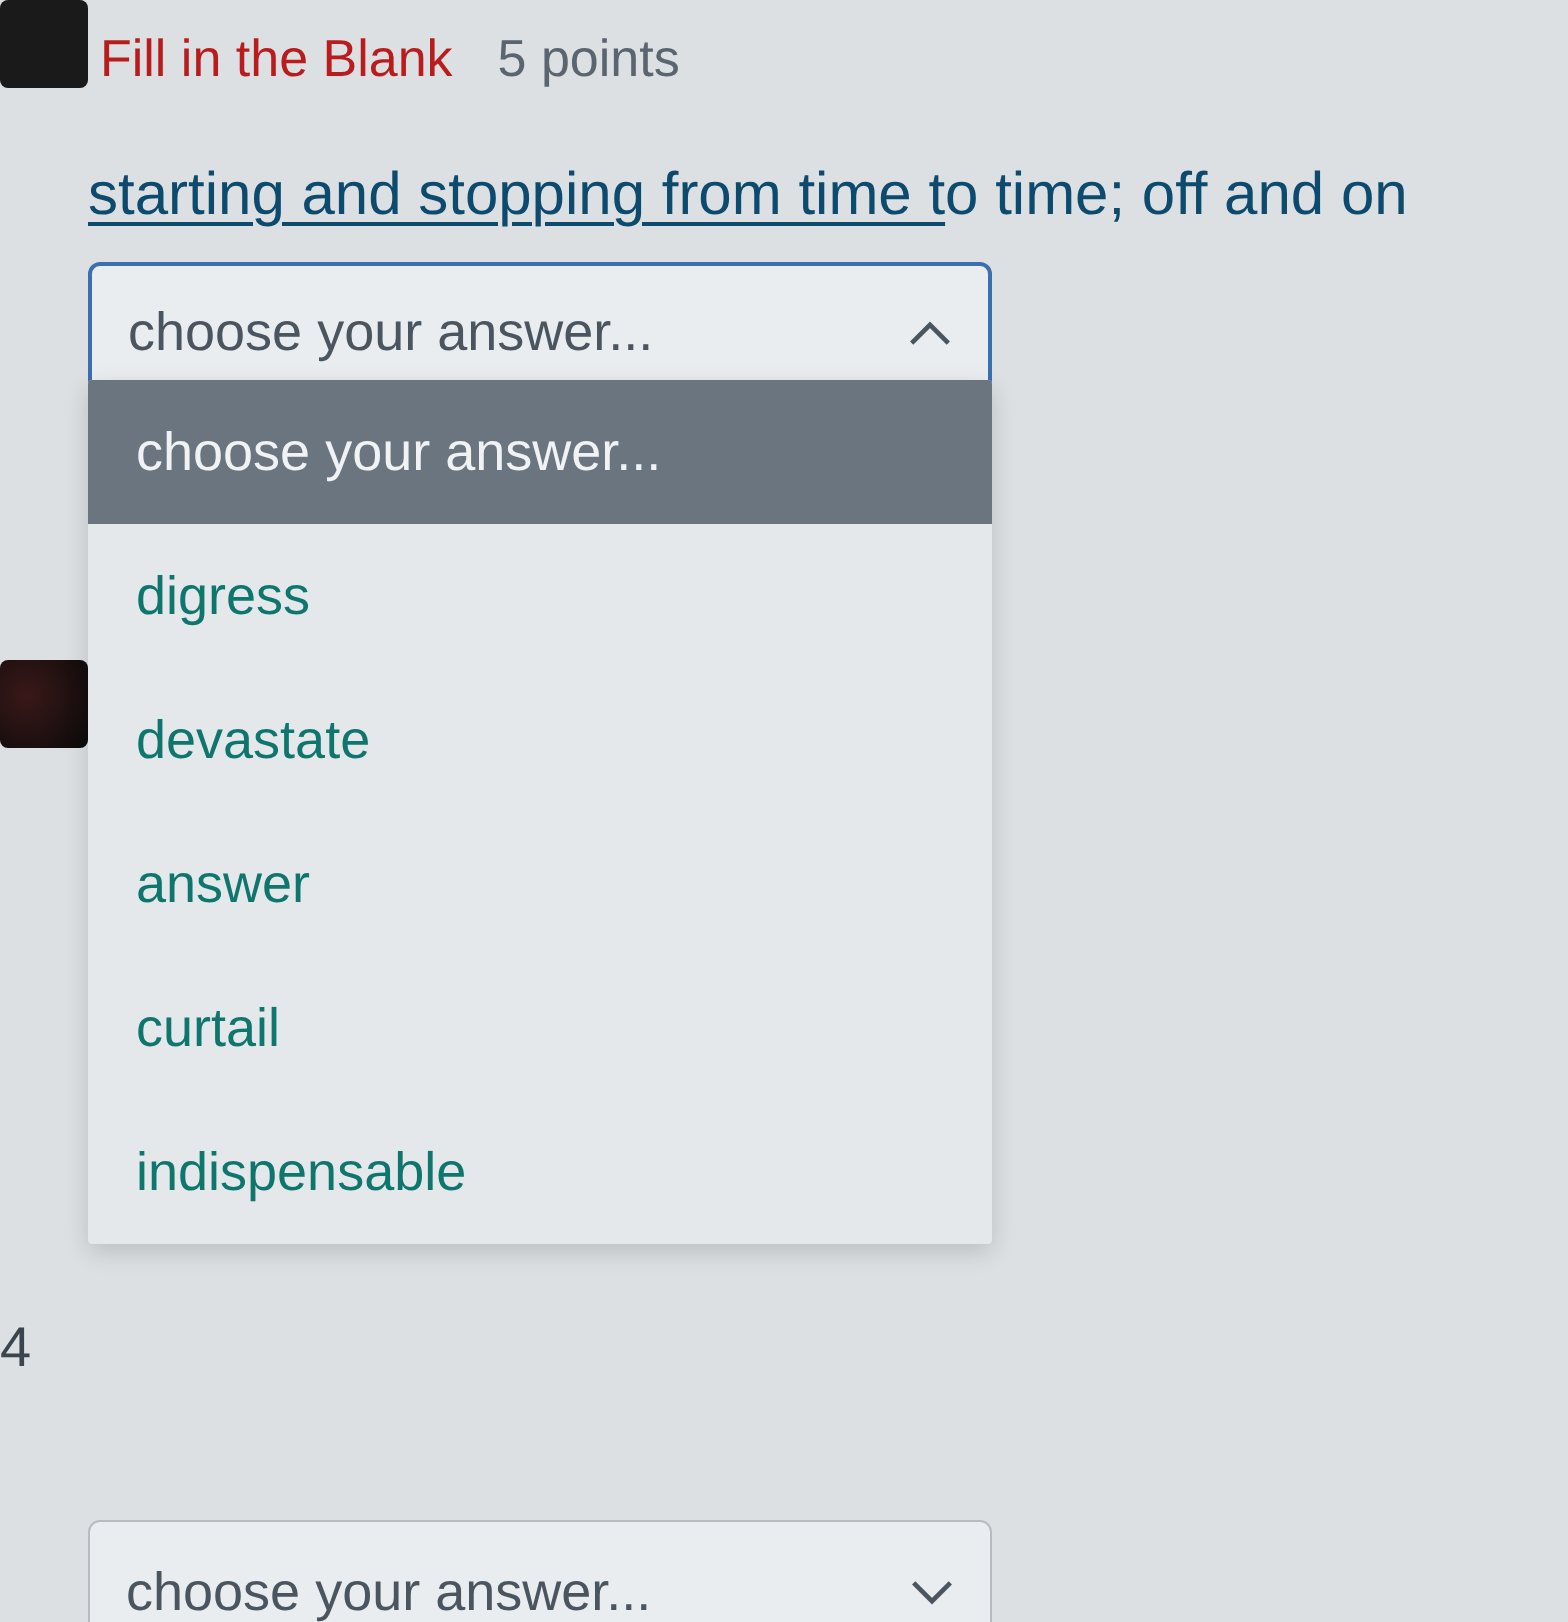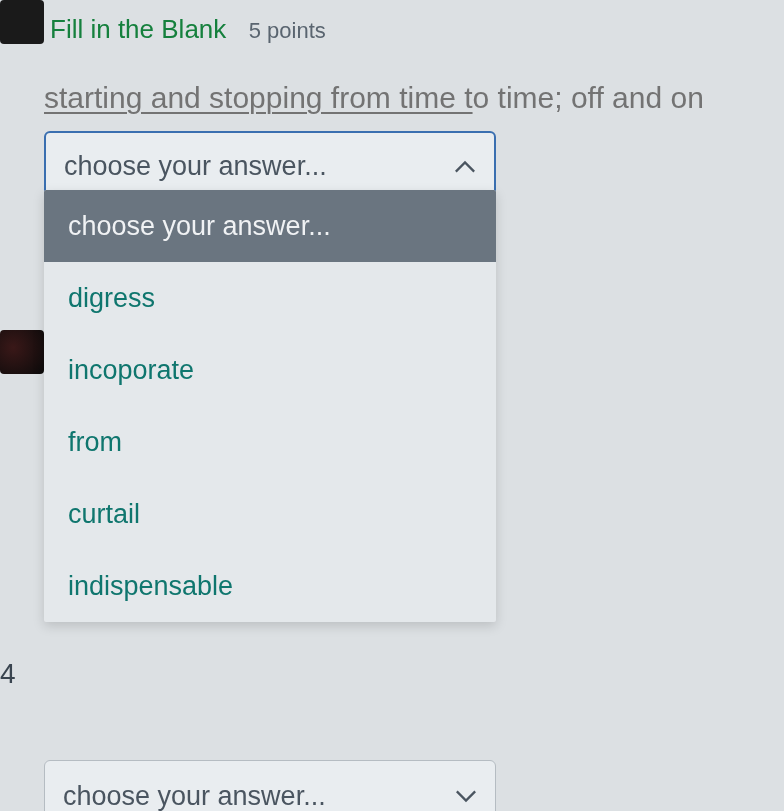--- a/index.html
+++ b/index.html
@@ -44,30 +44,30 @@
       position: absolute;
       left: 44px;
       top: 0;
       right: 0;
     }
     .question-header {
       padding: 14px 0 0 6px;
     }
     .q-type {
       font-size: 26px;
-      color: #15803d;
+      color: #b91c1c;
       margin-right: 18px;
     }
     .q-points {
-      font-size: 22px;
+      font-size: 26px;
       color: #5a6570;
     }
     .q-prompt {
       font-size: 30px;
-      color: #737373;
+      color: #0c4a6e;
       text-decoration: underline;
       text-decoration-thickness: 2px;
       text-underline-offset: 4px;
       padding: 34px 0 0 0;
       line-height: 1.25;
       max-width: 730px;
     }
     .q-prompt .no-underline {
       text-decoration: none;
       display: inline-block;
@@ -168,22 +168,22 @@
       <svg viewBox="0 0 24 14">
           <polyline points="2,12 12,2 22,12"></polyline>
         </svg>
     </span>
   </div>
 </div>
 
 <div class="dropdown-list">
   <div class="dropdown-option highlighted">choose your answer...</div>
   <div class="dropdown-option">digress</div>
-  <div class="dropdown-option">incoporate</div>
-  <div class="dropdown-option">from</div>
+  <div class="dropdown-option">devastate</div>
+  <div class="dropdown-option">answer</div>
   <div class="dropdown-option">curtail</div>
   <div class="dropdown-option">indispensable</div>
 </div>
 
 <div class="dropdown-second">
   <span class="label">choose your answer...</span>
   <span class="chevron">
     <svg viewBox="0 0 24 14">
         <polyline points="2,2 12,12 22,2"></polyline>
       </svg>

